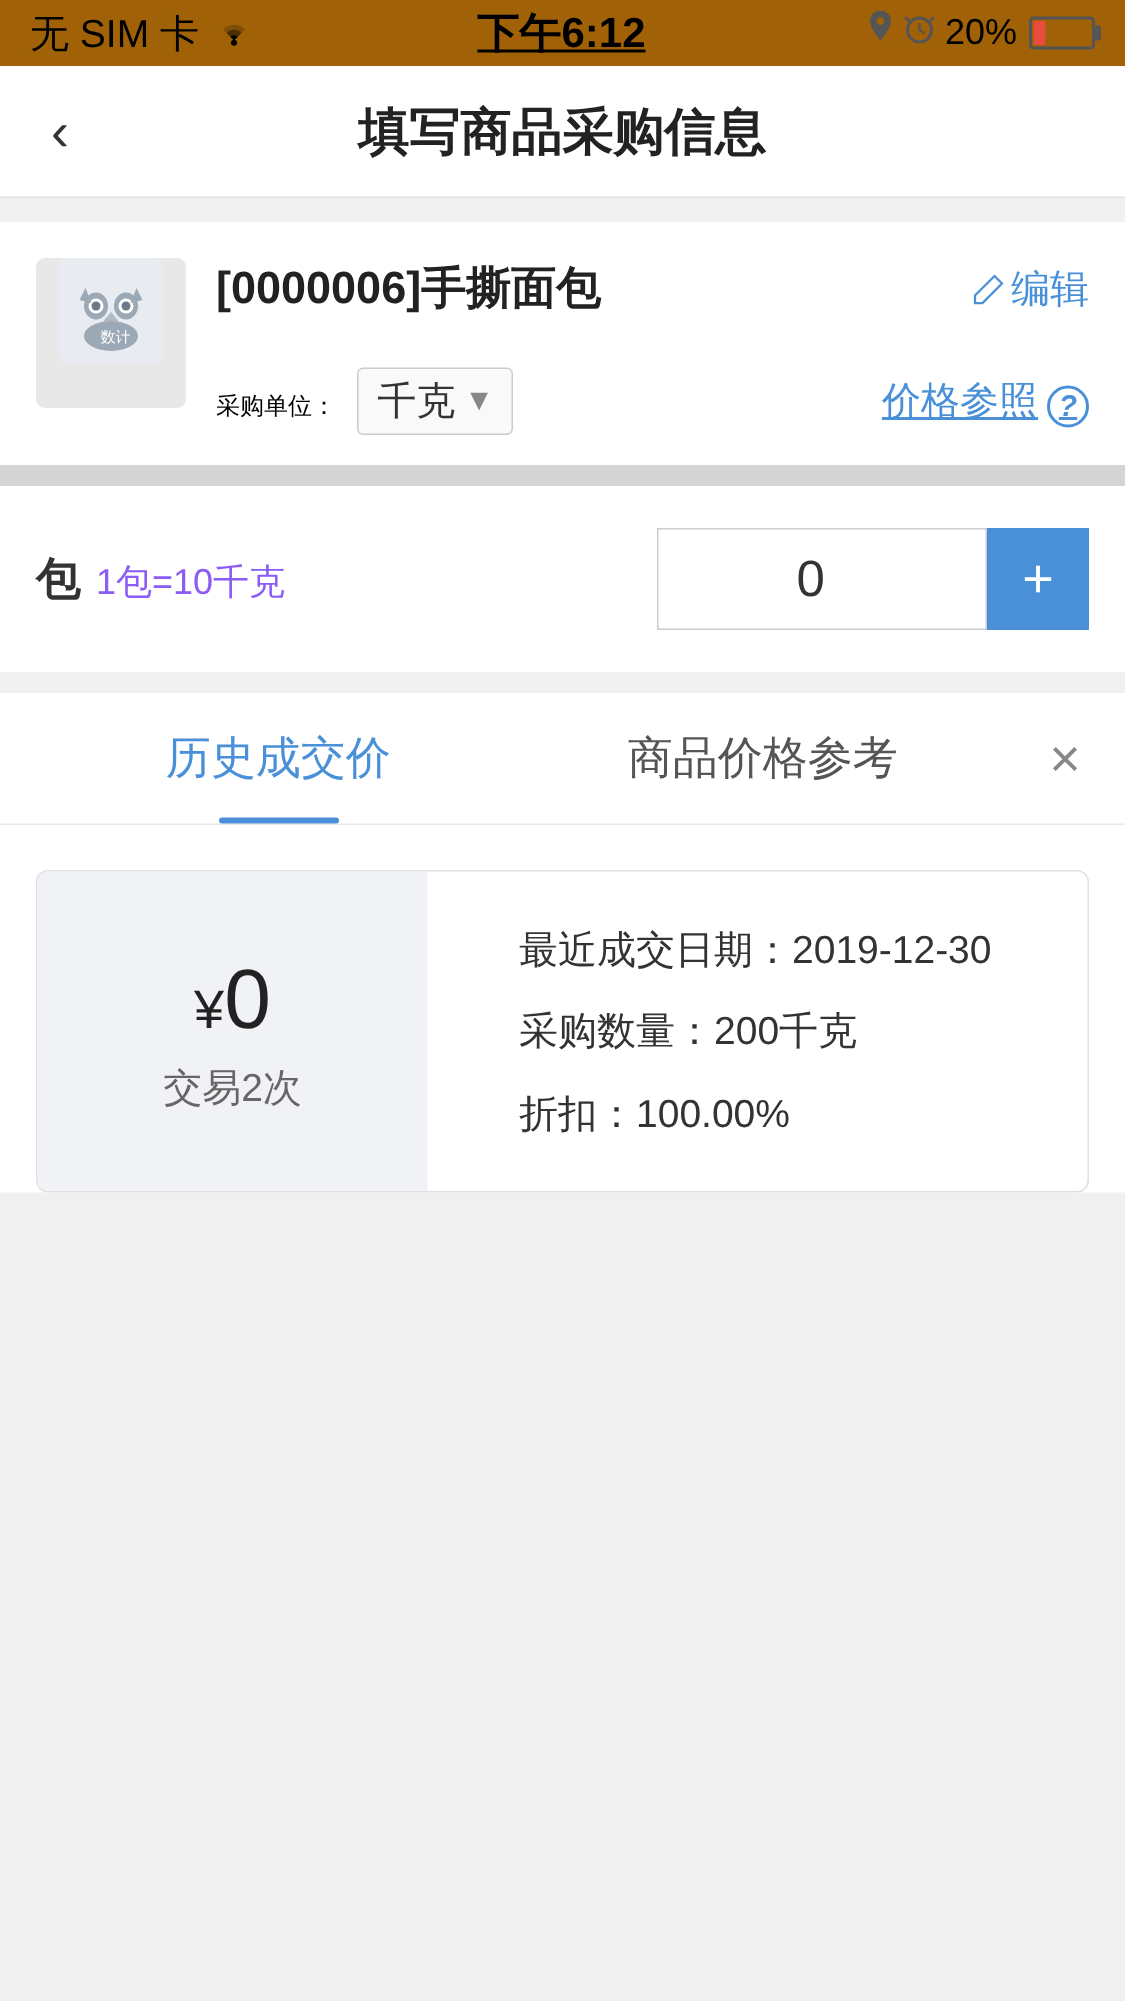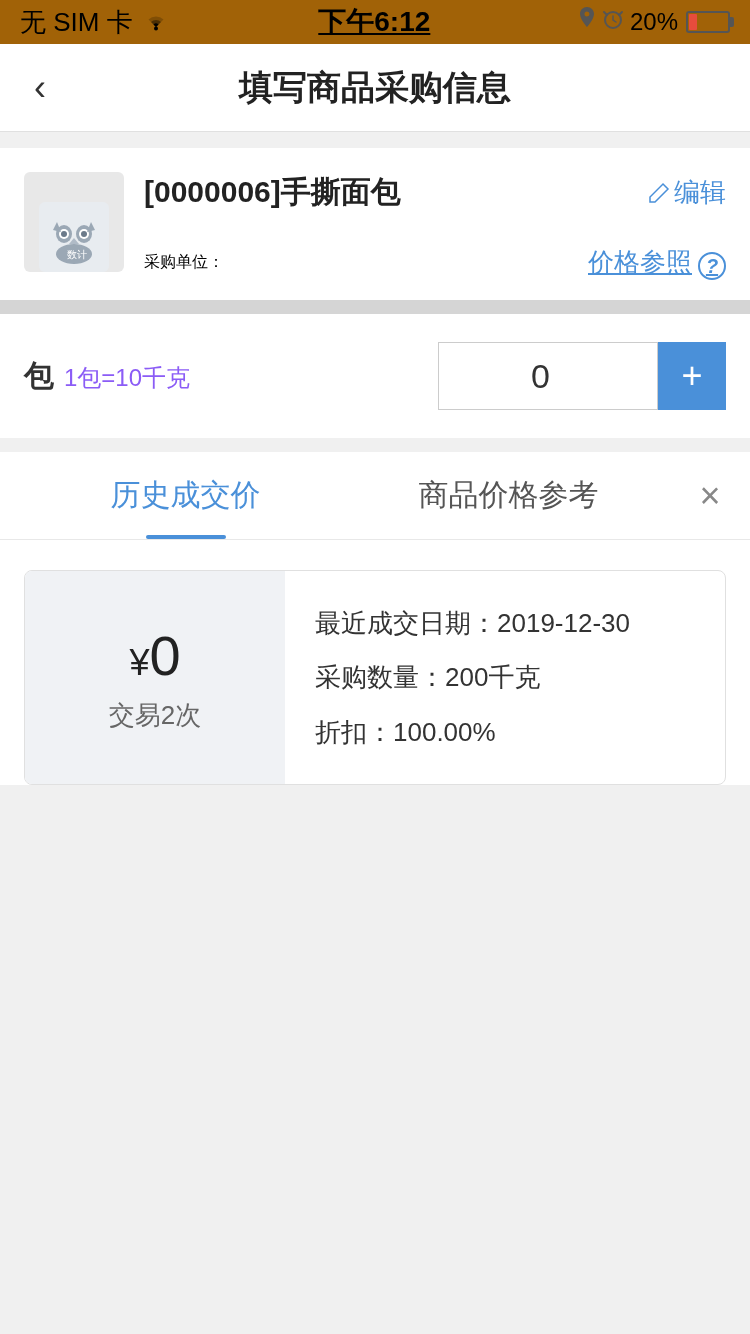--- a/index.html
+++ b/index.html
@@ -109,21 +109,21 @@
       display: flex;
       align-items: flex-start;
       gap: 20px;
     }
     .product-image {
       width: 100px;
       height: 100px;
       background: #e8e8e8;
       border-radius: 6px;
       display: flex;
-      align-items: flex-end;
+      align-items: flex-start;
       justify-content: center;
       flex-shrink: 0;
       position: relative;
     }
     .product-info {
       flex: 1;
     }
     .product-name-row {
       display: flex;
       justify-content: space-between;
@@ -332,20 +332,21 @@
       flex: 1;
       padding: 34px 30px;
       display: flex;
       flex-direction: column;
       gap: 18px;
     }
     .history-detail-row {
       font-size: 26px;
       color: #333;
       line-height: 1.4;
+      margin-left: 31px;
     }
 
     
     .content-area {
       background: #f0f0f0;
       min-height: 600px;
     }
   </style>
 </head>
 <body>
@@ -418,20 +419,24 @@
         <span class="edit-link">
           <svg width="22" height="22" viewBox="0 0 22 22" fill="none">
             <path d="M15 2l5 5L7 20H2v-5L15 2z" stroke="#4a90d9" stroke-width="1.5" fill="none"></path>
           </svg>
           <span>编辑</span>
         </span>
       </div>
       <div class="unit-row">
         <div>
           <span>采购单位：</span>
+          <span class="unit-select">
+            <span>千克</span>
+            <span class="unit-select-arrow">▼</span>
+          </span>
         </div>
         <div class="price-ref">
           <span>价格参照</span>
           <span class="price-ref-icon">?</span>
         </div>
       </div>
     </div>
   </div>
 </div>
 

